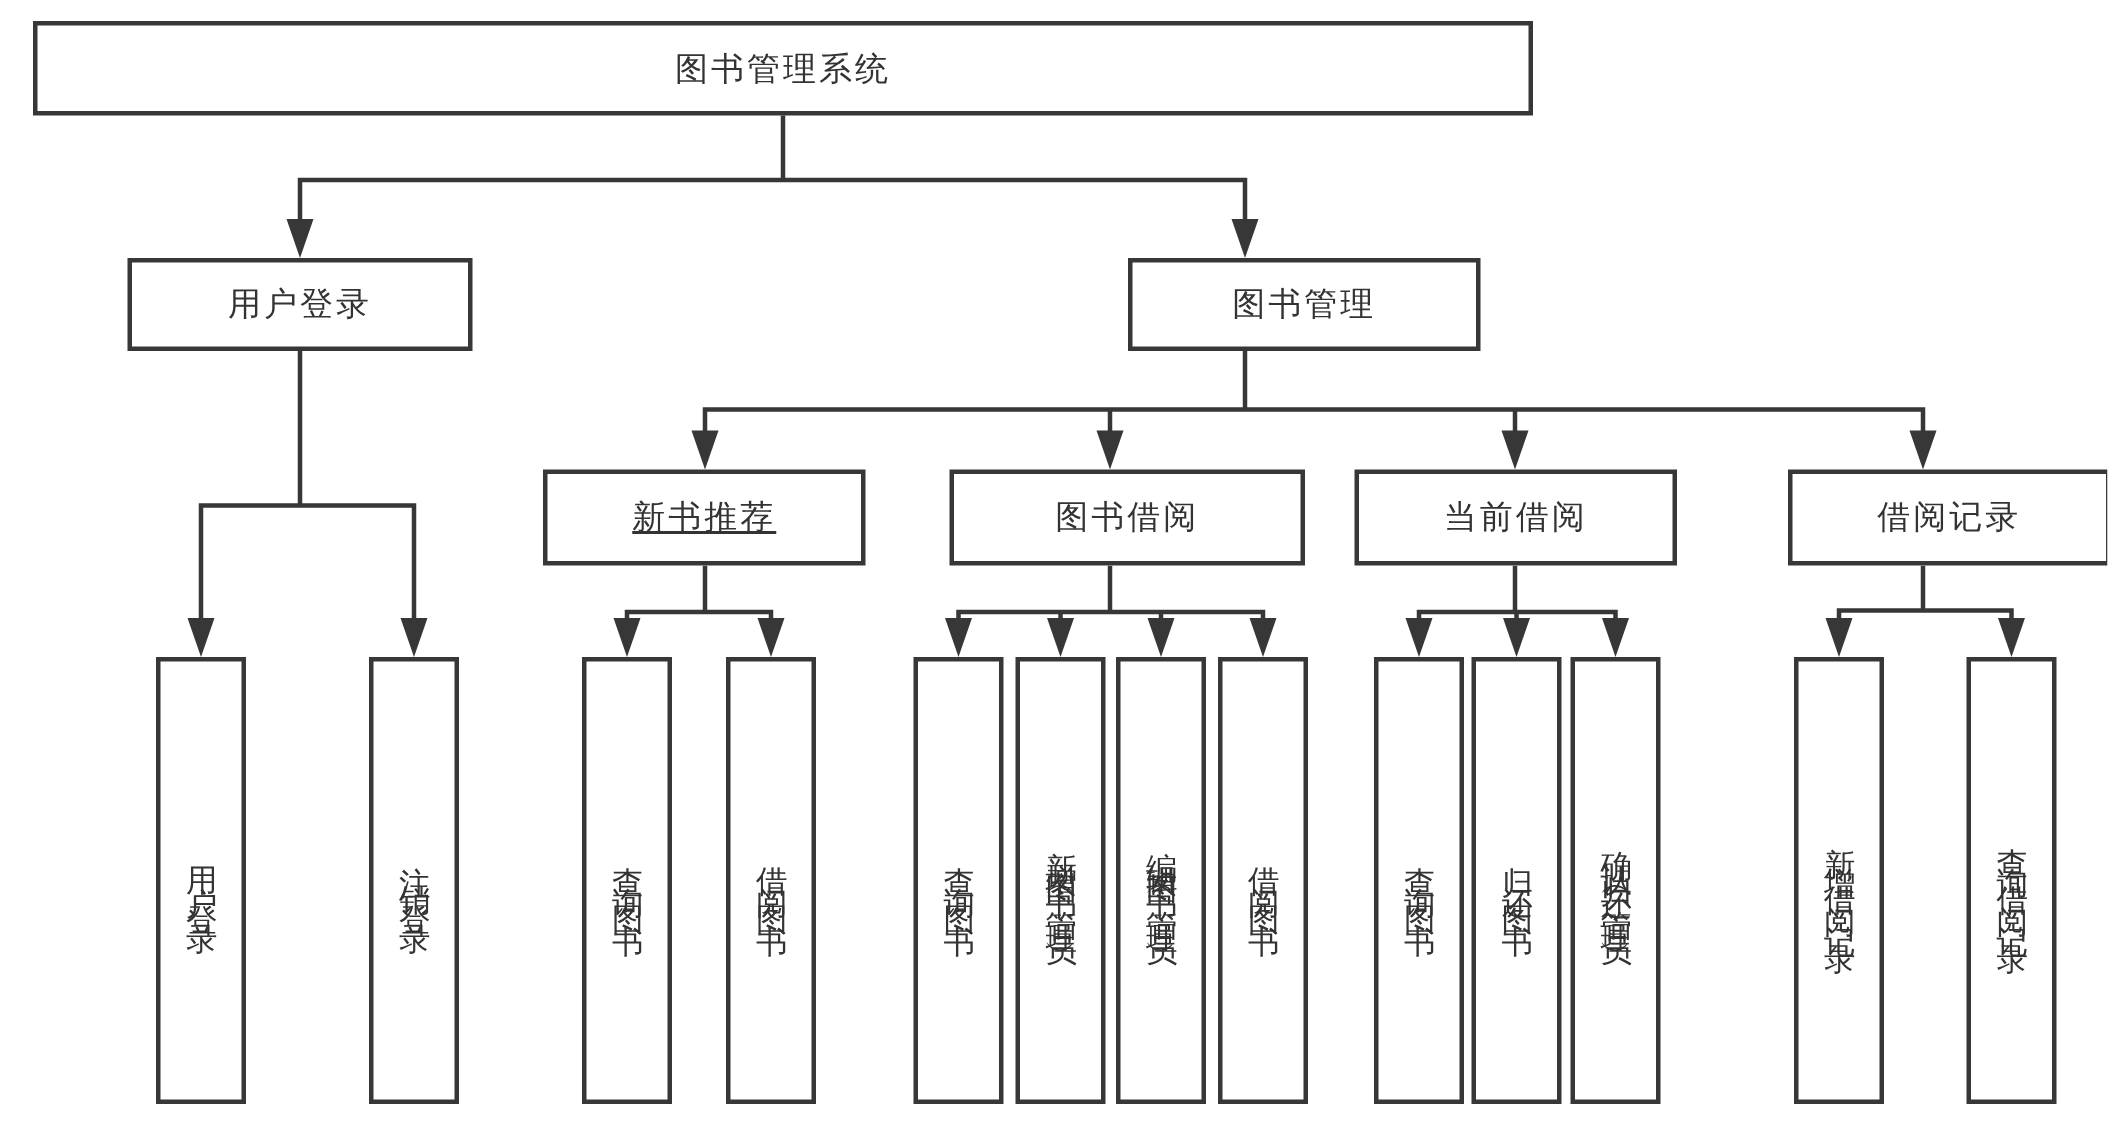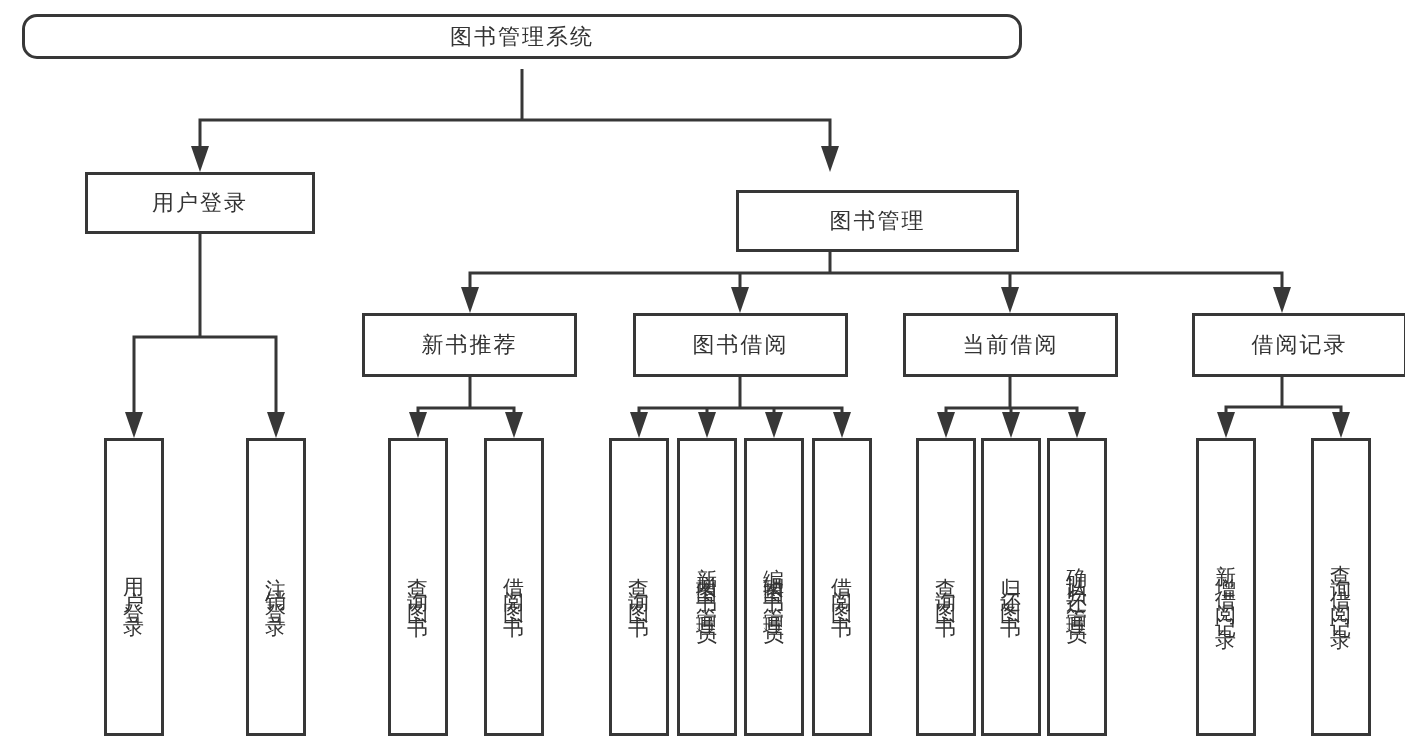--- a/index.html
+++ b/index.html
@@ -104,35 +104,35 @@
     <polygon class="head" points="698,412 716,412 707,438"></polygon>
     <polygon class="head" points="765,412 783,412 774,438"></polygon>
     <polygon class="head" points="833,412 851,412 842,438"></polygon>
     <polygon class="head" points="937,412 955,412 946,438"></polygon>
     <polygon class="head" points="1002,412 1020,412 1011,438"></polygon>
     <polygon class="head" points="1068,412 1086,412 1077,438"></polygon>
     <polygon class="head" points="1217,412 1235,412 1226,438"></polygon>
     <polygon class="head" points="1332,412 1350,412 1341,438"></polygon>
   </svg>
 
-  <div class="node" style="left:22px; top:14px; width:1000px; height:45px;border-radius:15px;">
+  <div class="node" style="left:22px; top:14px; width:1000px; height:63px;">
     <span class="h-label">图书管理系统</span>
   </div>
 
   <div class="node" style="left:85px; top:172px; width:230px; height:62px;">
     <span class="h-label">用户登录</span>
   </div>
-  <div class="node" style="left:736px; top:172px; width:283px; height:62px;margin-top:18px;">
+  <div class="node" style="left:752px; top:172px; width:235px; height:62px;">
     <span class="h-label">图书管理</span>
   </div>
 
-  <div class="node" style="left:362px; top:313px; width:215px; height:64px;">
+  <div class="node" style="left:362px; top:313px; width:215px; height:64px;text-decoration:underline;">
     <span class="h-label">新书推荐</span>
   </div>
-  <div class="node" style="left:633px; top:313px; width:215px; height:64px;">
+  <div class="node" style="left:633px; top:313px; width:237px; height:64px;">
     <span class="h-label">图书借阅</span>
   </div>
   <div class="node" style="left:903px; top:313px; width:215px; height:64px;">
     <span class="h-label">当前借阅</span>
   </div>
   <div class="node" style="left:1175px; top:313px; width:215px; height:64px;margin-left:17px;">
     <span class="h-label">借阅记录</span>
   </div>
 
   <div class="node" style="left:104px; top:438px; width:60px; height:298px;">

